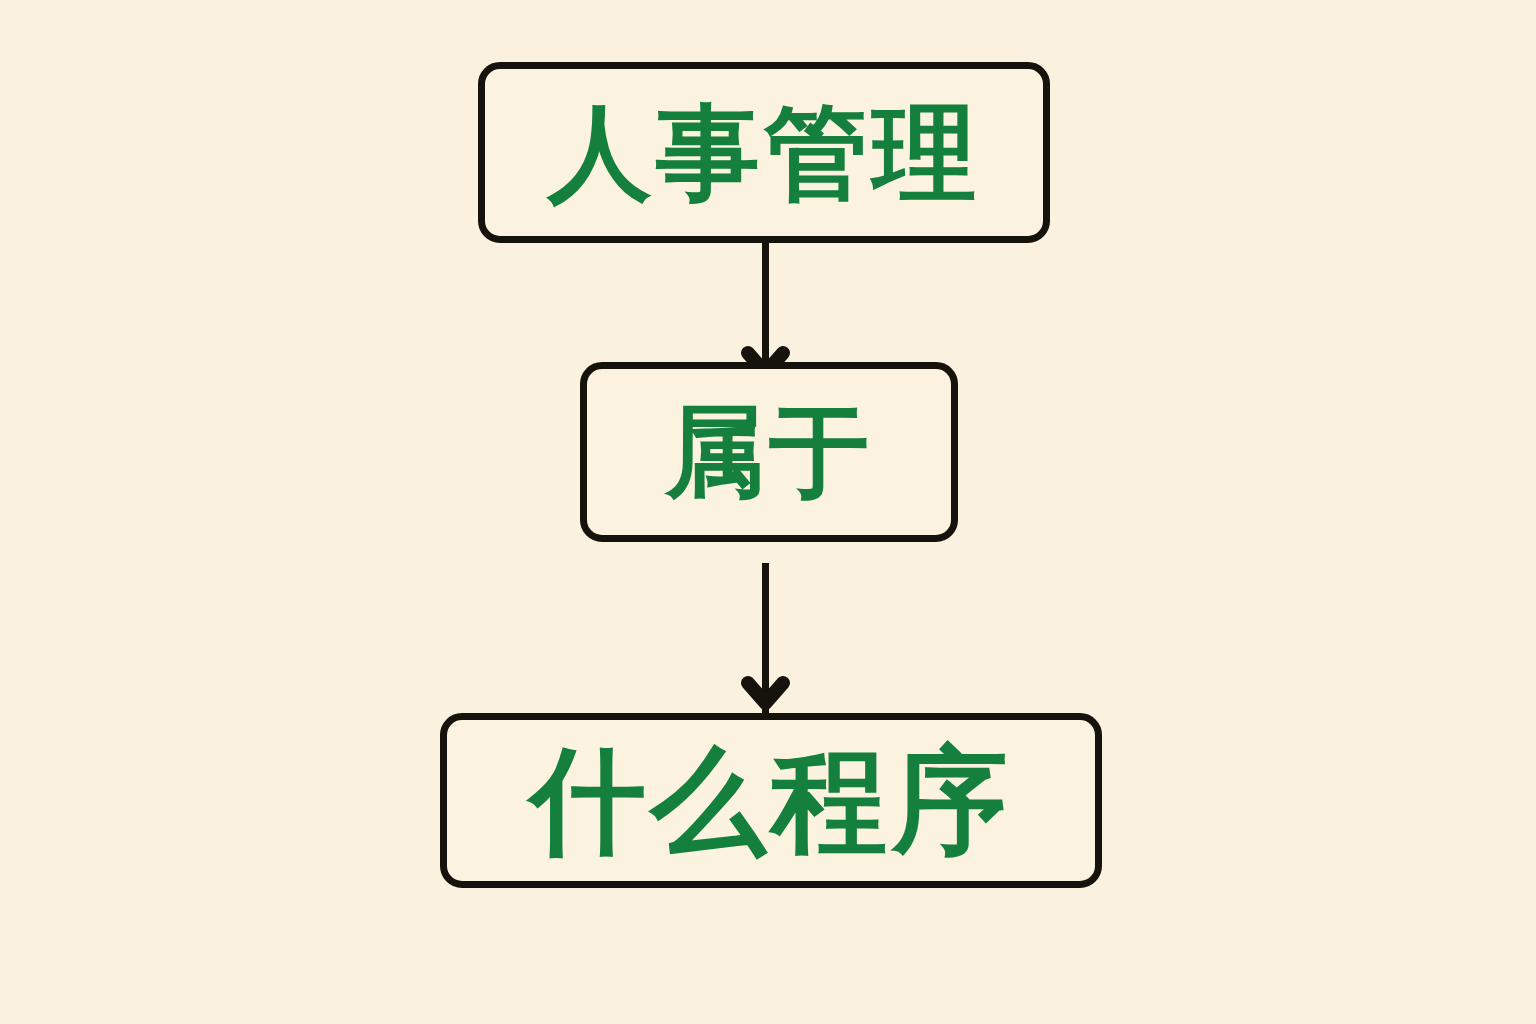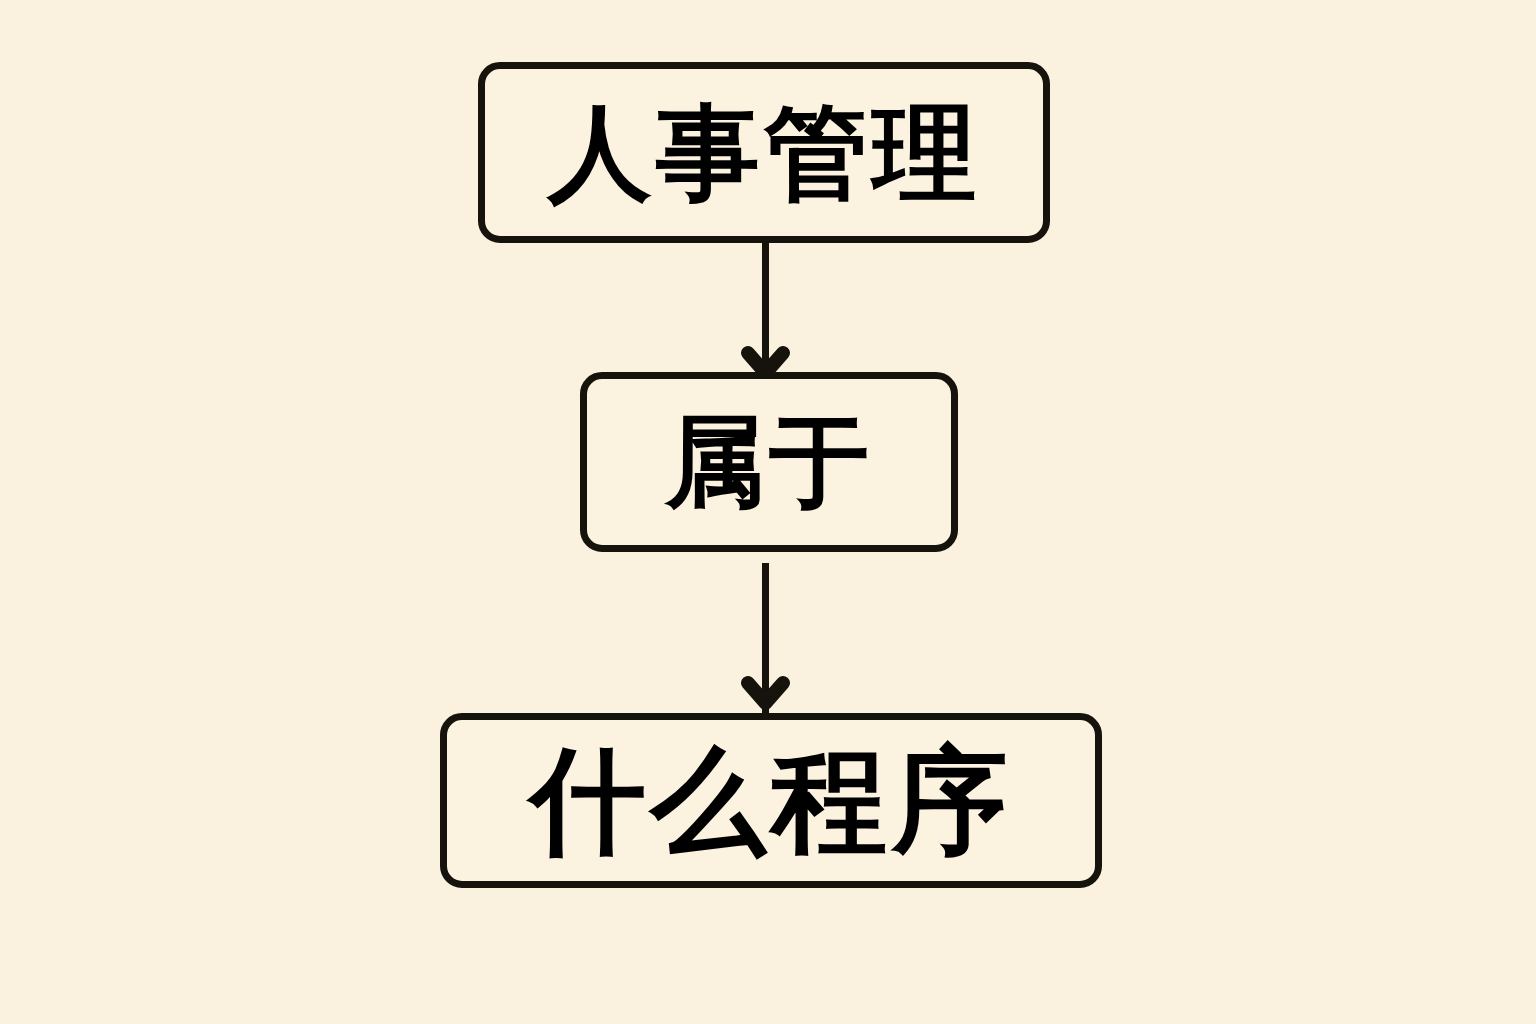--- a/index.html
+++ b/index.html
@@ -36,42 +36,42 @@
     box-sizing: border-box;
     background: #fcf2e0;
     border: 7px solid #16120c;
     border-radius: 22px;
     display: flex;
     align-items: center;
     justify-content: center;
   }
 
   .node-label {
-    color: #000000;
+    color: #15803d;
     font-weight: 700;
     line-height: 1;
     letter-spacing: 0.04em;
     white-space: nowrap;
     text-align: center;
     font-family: "DejaVu Sans", "Liberation Sans", sans-serif;
   }
 
   
   #node-1 {
     left: 478px;
     top: 62px;
     width: 572px;
     height: 181px;
   }
   #node-1 .node-label { font-size: 104px; }
 
   
   #node-2 {
     left: 580px;
-    top: 372px;
+    top: 362px;
     width: 378px;
     height: 180px;
   }
   #node-2 .node-label { font-size: 100px; }
 
   
   #node-3 {
     left: 440px;
     top: 713px;
     width: 662px;

